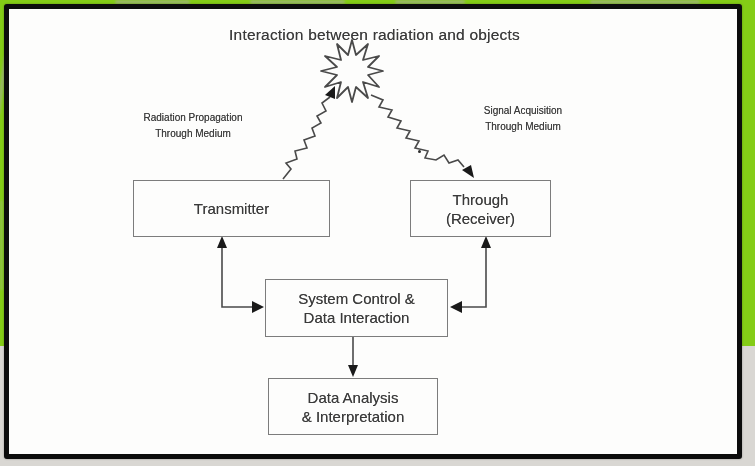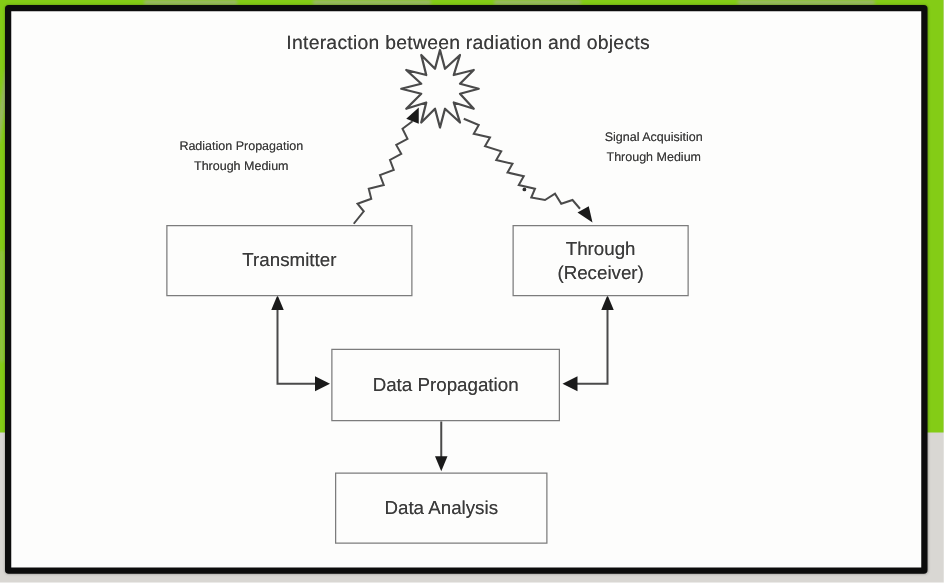--- a/index.html
+++ b/index.html
@@ -99,19 +99,21 @@
   </div>
 
   <div class="node node-transmitter txt">
     <div>Transmitter</div>
   </div>
   <div class="node node-receiver txt">
     <div>Through</div>
     <div>(Receiver)</div>
   </div>
   <div class="node node-system txt">
-    <div>Data Propagation</div>
+    <div>System Control &amp;</div>
+    <div>Data Interaction</div>
   </div>
   <div class="node node-analysis txt">
     <div>Data Analysis</div>
+    <div>&amp; Interpretation</div>
   </div>
 
 </div>
 
 </body></html>

